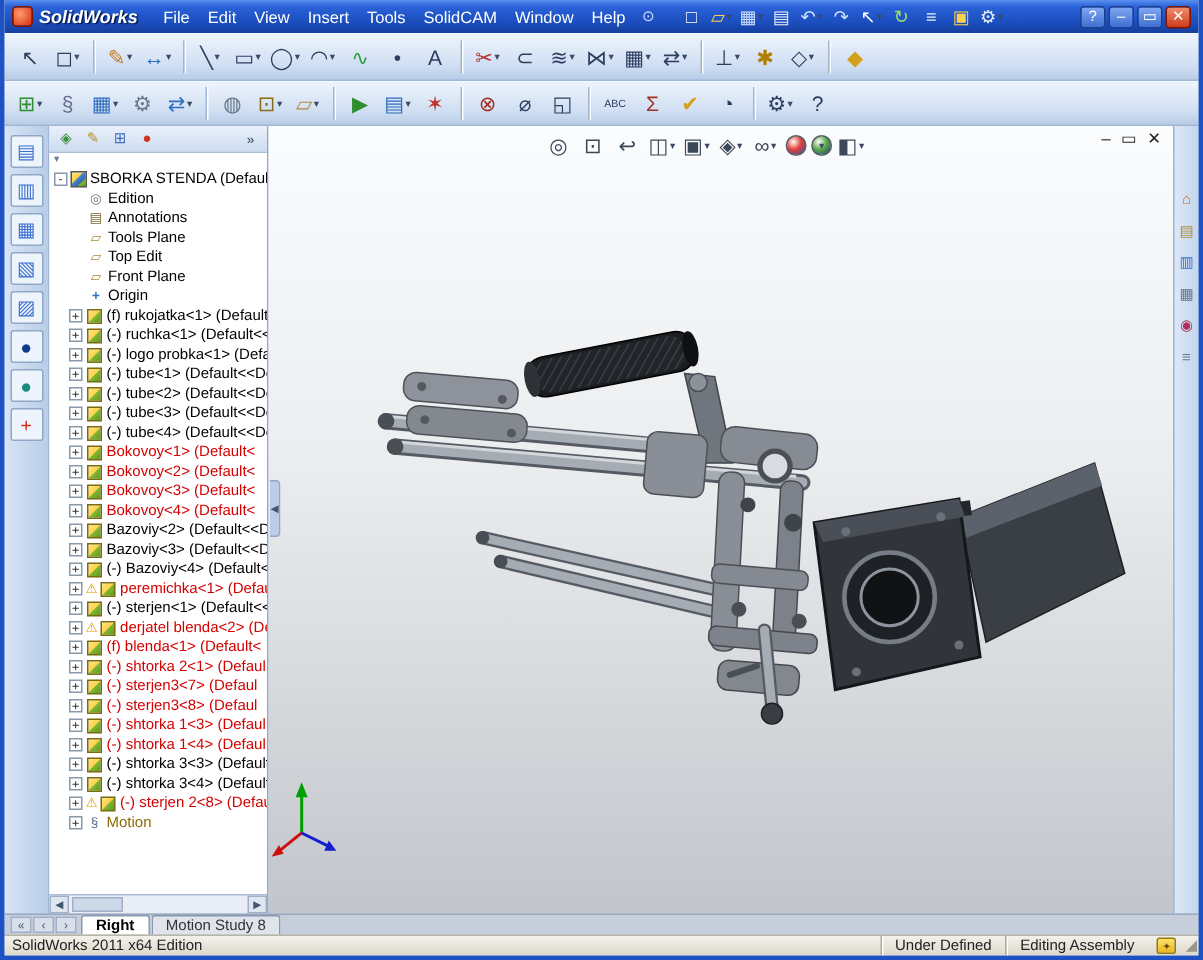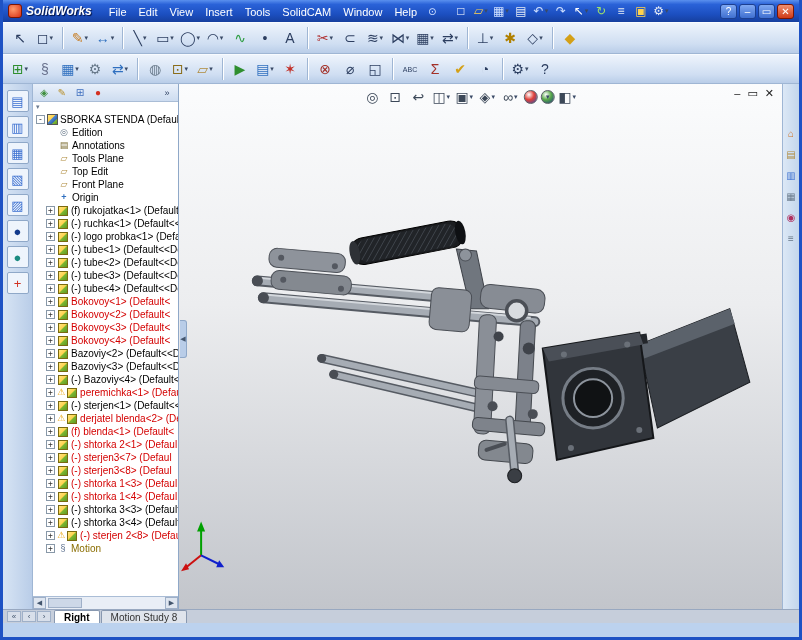--- a/index.html
+++ b/index.html
@@ -727,14 +727,23 @@
         <div class="navbtn">«</div>
         <div class="navbtn">‹</div>
         <div class="navbtn">›</div>
       </div>
     <div id="tabs">
         <div class="tab active">Right</div>
         <div class="tab">Motion Study 8</div>
       </div>
   </div>
 
+  <div class="statusbar">
+    <span>SolidWorks 2011 x64 Edition</span>
+    <div id="spanels">
+        <div class="spanel">Under Defined</div>
+        <div class="spanel">Editing Assembly</div>
+      </div>
+    <span class="qt">✦</span>
+    <span class="grip">◢</span>
+  </div>
 
 </div>
 
 </body></html>

